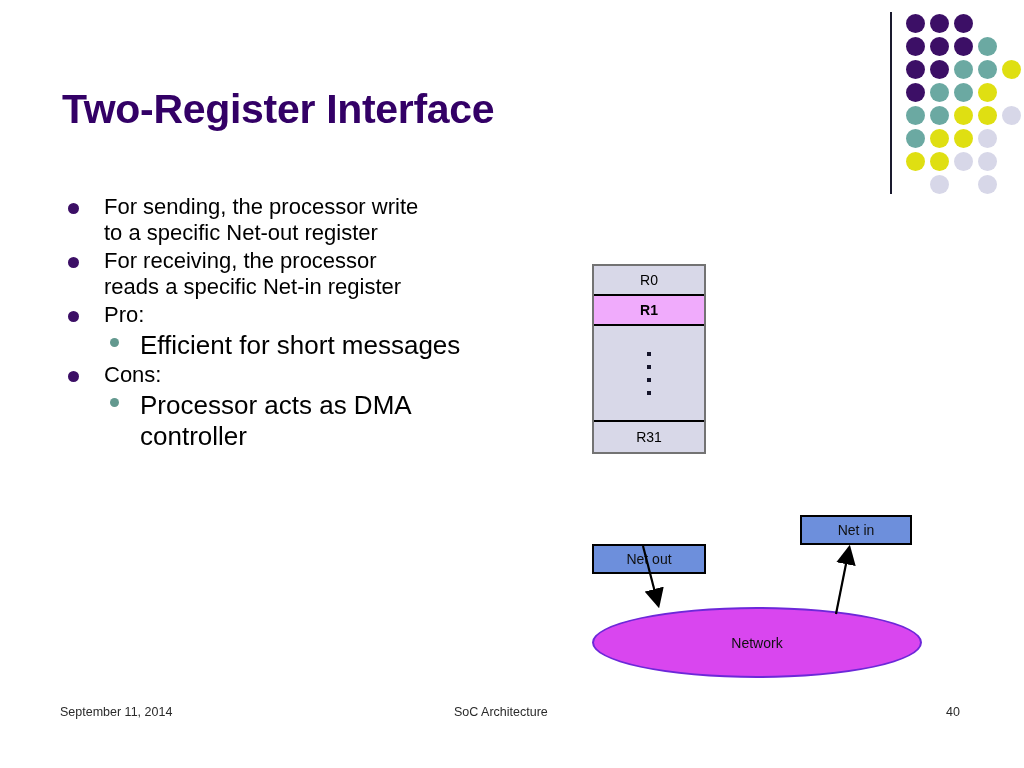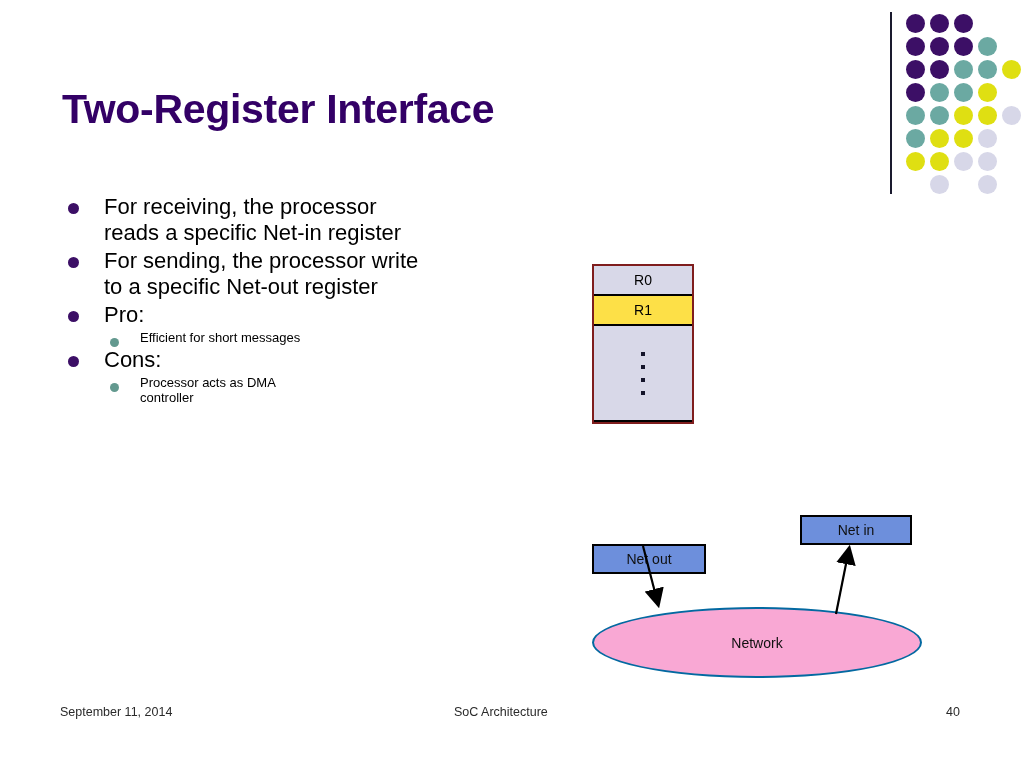--- a/index.html
+++ b/index.html
@@ -97,31 +97,31 @@
   .bullet-text {
     display: block;
     color: #000000;
     white-space: pre-line;
   }
   .lvl1 .bullet-text {
     font-size: 22px;
     line-height: 1.18;
   }
   .lvl2 .bullet-text {
-    font-size: 13px;
+    font-size: 26px;
     line-height: 1.18;
   }
 
   
   #regfile {
     position: absolute;
     left: 592px;
     top: 264px;
-    width: 102px;
-    border: 2px solid #7f1d1d;
+    width: 114px;
+    border: 2px solid #737373;
     box-sizing: border-box;
     background: #d8d8e8;
   }
   .reg-cell {
     height: 30px;
     border-bottom: 2px solid #000000;
     box-sizing: border-box;
     display: flex;
     align-items: center;
     justify-content: center;
@@ -160,24 +160,24 @@
   #netout { left: 592px; top: 544px; width: 114px; }
   #netin  { left: 800px; top: 515px; width: 112px; }
 
   
   #network {
     position: absolute;
     left: 592px;
     top: 607px;
     width: 330px;
     height: 71px;
-    border: 2px solid #0369a1;
+    border: 2px solid #6d28d9;
     box-sizing: border-box;
     border-radius: 50%;
-    background: #f9a8d4;
+    background: #d946ef;
     display: flex;
     align-items: center;
     justify-content: center;
     font-size: 14px;
     color: #101010;
   }
 
   
   #arrows {
     position: absolute;
@@ -240,27 +240,27 @@
       <span class="deco-dot" style="left: 94px; top: 144px; background: rgb(215, 215, 232);"></span>
       <span class="deco-dot" style="left: 46px; top: 167px; background: rgb(215, 215, 232);"></span>
       <span class="deco-dot" style="left: 94px; top: 167px; background: rgb(215, 215, 232);"></span>
     </div>
 
   <div id="title">Two-Register Interface</div>
 
   <div id="bullets">
       <div class="bullet-row lvl1">
         <span class="bullet-mark" style="background: rgb(60, 15, 102);"></span>
+        <span class="bullet-text">For sending, the processor write
+to a specific Net-out register</span>
+      </div>
+      <div class="bullet-row lvl1">
+        <span class="bullet-mark" style="background: rgb(60, 15, 102);"></span>
         <span class="bullet-text">For receiving, the processor
 reads a specific Net-in register</span>
-      </div>
-      <div class="bullet-row lvl1">
-        <span class="bullet-mark" style="background: rgb(60, 15, 102);"></span>
-        <span class="bullet-text">For sending, the processor write
-to a specific Net-out register</span>
       </div>
       <div class="bullet-row lvl1">
         <span class="bullet-mark" style="background: rgb(60, 15, 102);"></span>
         <span class="bullet-text">Pro:</span>
       </div>
       <div class="bullet-row lvl2">
         <span class="bullet-mark" style="background: rgb(99, 153, 143);"></span>
         <span class="bullet-text">Efficient for short messages</span>
       </div>
       <div class="bullet-row lvl1">
@@ -271,28 +271,31 @@
         <span class="bullet-mark" style="background: rgb(99, 153, 143);"></span>
         <span class="bullet-text">Processor acts as DMA
 controller</span>
       </div>
     </div>
 
   <div id="regfile" style="background: rgb(216, 216, 232);">
       <div class="reg-cell" style="background: rgb(216, 216, 232);">
         <span>R0</span>
       </div>
-      <div class="reg-cell" style="background: #fde047;">
+      <div class="reg-cell" style="background: #f0abfc; font-weight: bold;">
         <span>R1</span>
       </div>
       <div class="reg-cell ellipsis-cell" style="background: rgb(216, 216, 232);">
         <span class="vdot"></span>
         <span class="vdot"></span>
         <span class="vdot"></span>
         <span class="vdot"></span>
+      </div>
+      <div class="reg-cell last" style="background: rgb(216, 216, 232);">
+        <span>R31</span>
       </div>
     </div>
 
   <div id="netout" class="netbox">
     <span>Net out</span>
   </div>
 
   <div id="netin" class="netbox">
     <span>Net in</span>
   </div>

